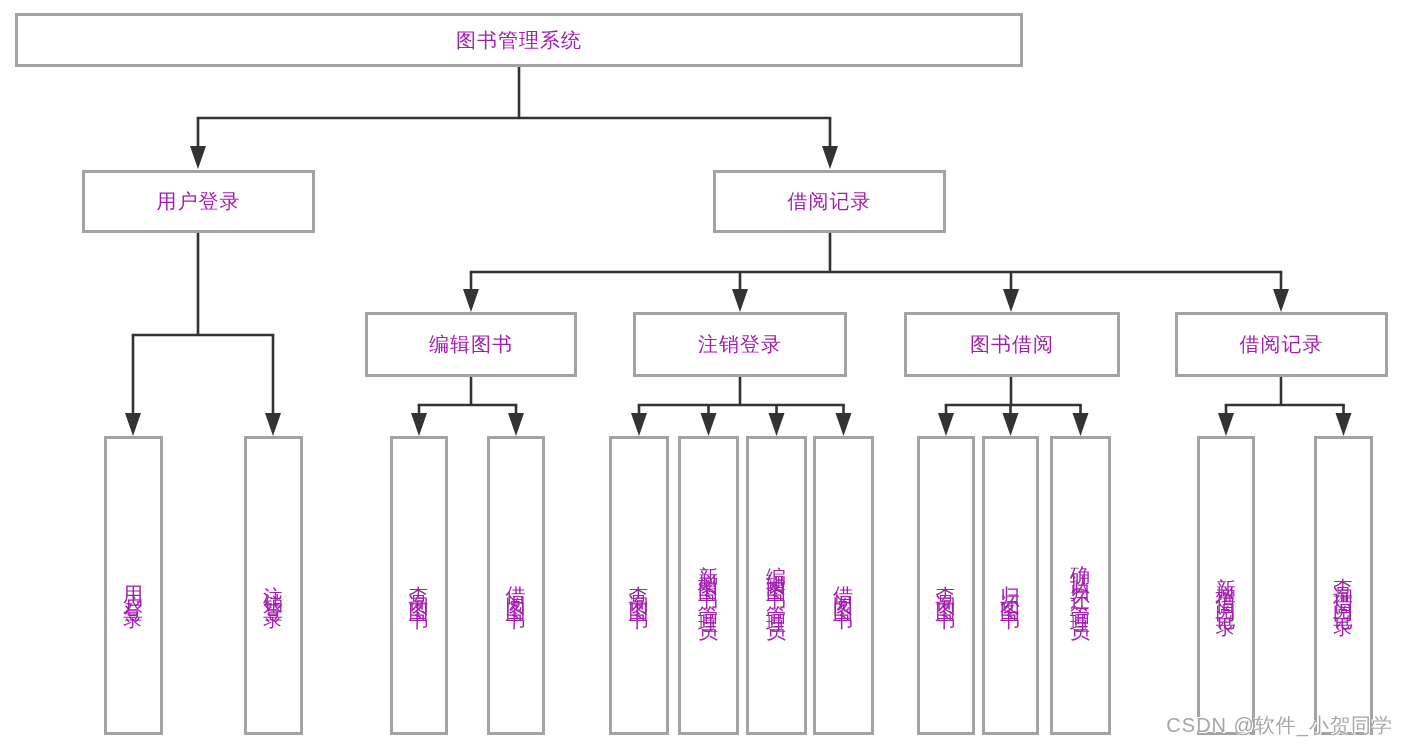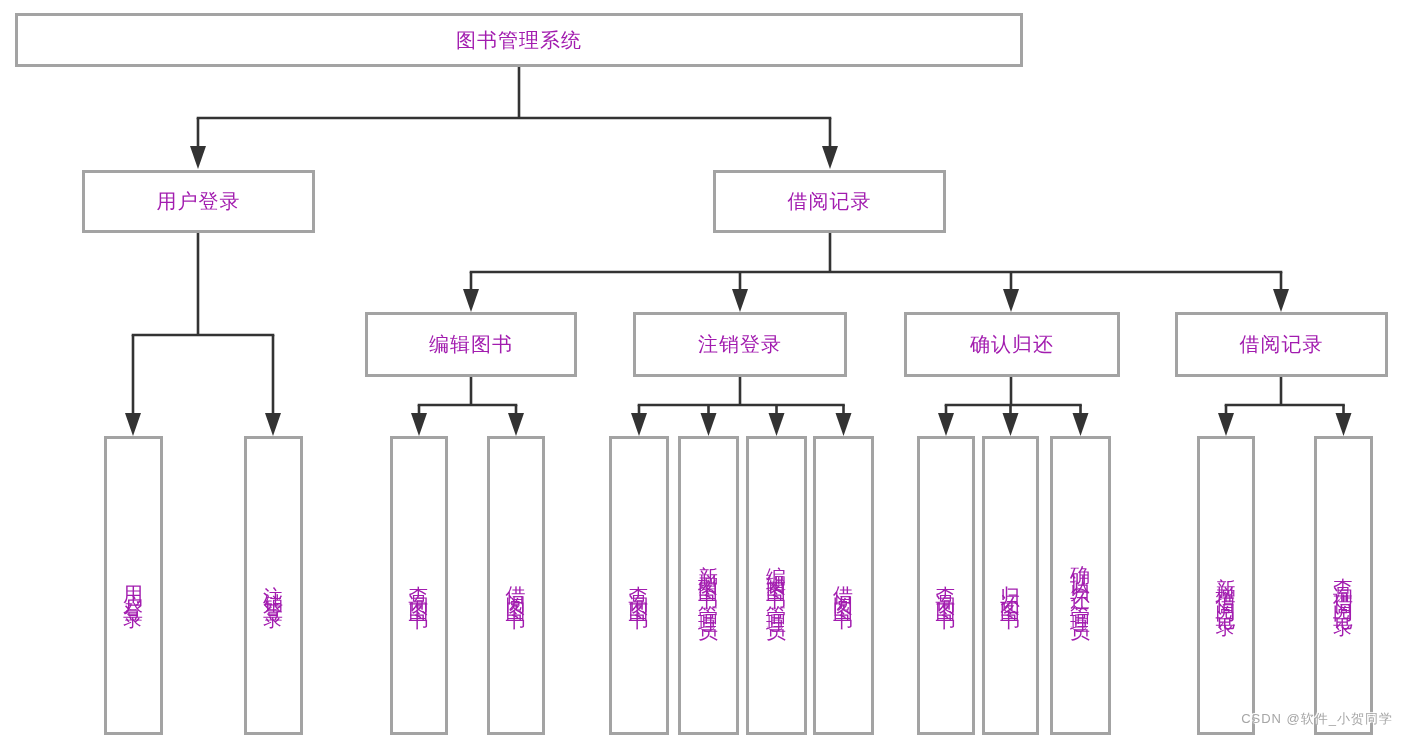--- a/index.html
+++ b/index.html
@@ -55,22 +55,22 @@
   .l-g3b3 { left: 746px;  width: 61px; }
   .l-g3b4 { left: 813px;  width: 61px; }
   .l-g4b1 { left: 917px;  width: 58px; }
   .l-g4b2 { left: 982px;  width: 57px; }
   .l-g4b3 { left: 1050px; width: 61px; }
   .l-g5b1 { left: 1197px; width: 58px; }
   .l-g5b2 { left: 1314px; width: 59px; }
   .watermark {
     position: absolute;
     right: 12px;
-    bottom: 19px;
-    font-size: 13px;
+    bottom: 8px;
+    font-size: 20px;
     color: #a6a6a6;
     letter-spacing: 1px;
     z-index: 5;
     text-shadow: 1px 1px 0 #ffffff, -1px -1px 0 #ffffff, 0 0 2px #ffffff;
   }
 </style>
 </head>
 <body>
 
 <div class="canvas">
@@ -143,21 +143,21 @@
     </g>
   </svg>
 
   <div class="box n-root">图书管理系统</div>
 
   <div class="box n-login">用户登录</div>
   <div class="box n-mgmt">借阅记录</div>
 
   <div class="box n-s0">编辑图书</div>
   <div class="box n-s1">注销登录</div>
-  <div class="box n-s2">确认归还</div>
+  <div class="box n-s2">图书借阅</div>
   <div class="box n-s3">借阅记录</div>
 
   <div class="box vbox l-g1b1">
     <span>用户登录</span>
   </div>
   <div class="box vbox l-g1b2">
     <span>注销登录</span>
   </div>
 
   <div class="box vbox l-g2b1">

